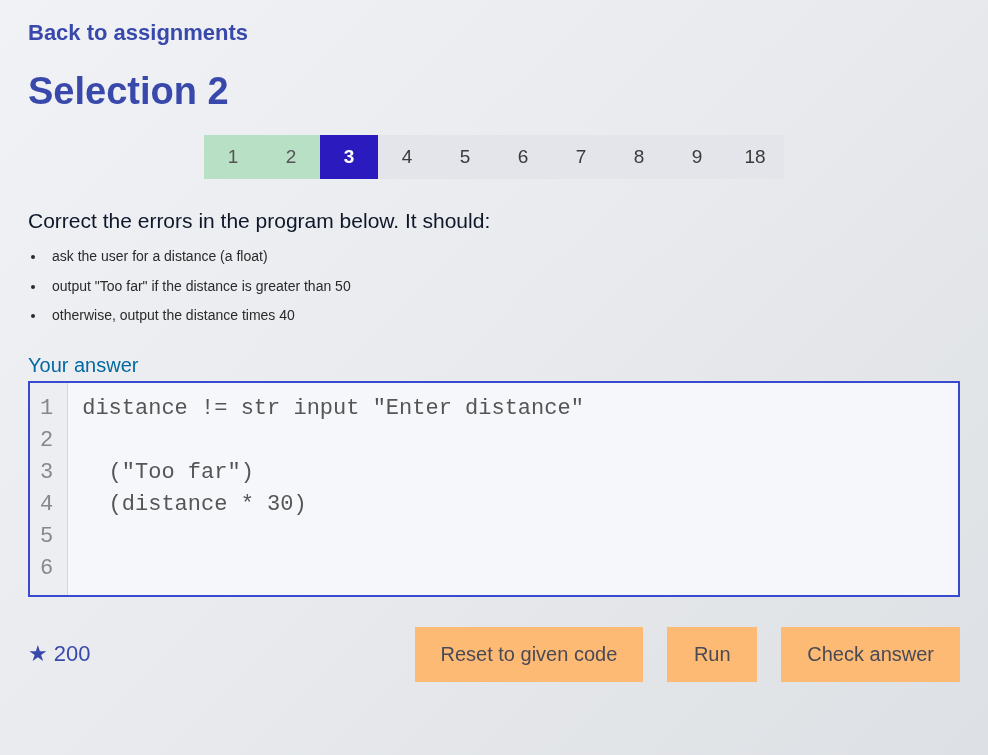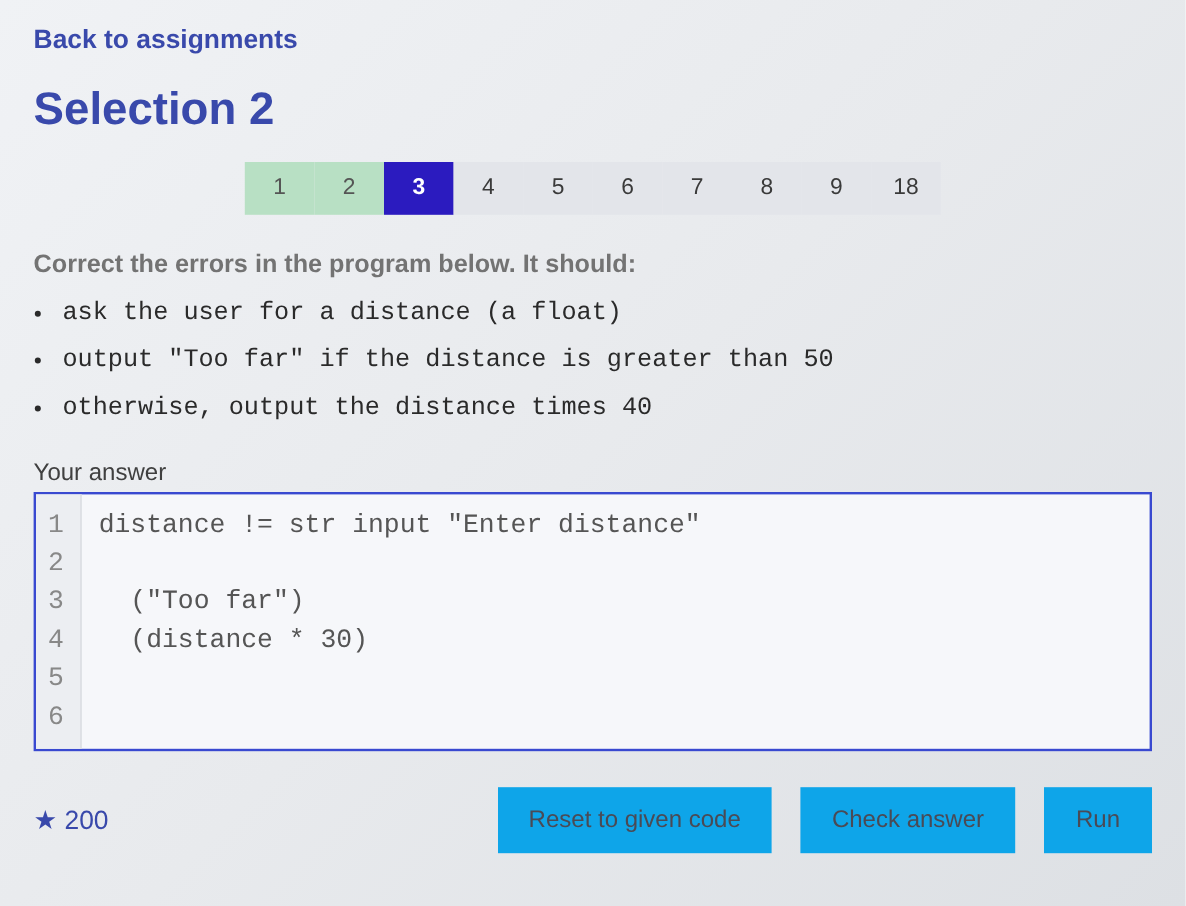--- a/index.html
+++ b/index.html
@@ -51,40 +51,38 @@
       background: #b8e0c4;
       color: #555;
     }
     .qnav-item.active {
       background: #2b1bbf;
       color: #fff;
       font-weight: 700;
     }
     .instructions {
       font-size: 21px;
-      color: #737373;
+      color: #0f172a;
       margin-bottom: 14px;
-      font-weight: bold;
     }
     .instructions-list {
       list-style: disc;
       padding-left: 18px;
       margin-bottom: 28px;
     }
     .instructions-list li {
-      font-size: 21px;
+      font-size: 14px;
       color: #2a2a2a;
       margin-bottom: 10px;
       line-height: 1.4;
       padding-left: 6px;
-      font-family: Liberation Mono, monospace;
     }
     .answer-label {
       font-size: 20px;
-      color: #404040;
+      color: #0369a1;
       margin-bottom: 4px;
     }
     .code-box {
       border: 2px solid #3949d0;
       background: #f6f7fa;
       display: flex;
       font-family: "Courier New", monospace;
       font-size: 22px;
       min-height: 200px;
     }
@@ -123,21 +121,21 @@
       color: #3949ab;
       font-size: 22px;
       font-weight: 500;
       margin-right: auto;
     }
     .star-icon {
       color: #3949ab;
       font-size: 22px;
     }
     .action-btn {
-      background: #0ea5e9;
+      background: #fdba74;
       color: #4a4a55;
       border: none;
       padding: 16px 26px;
       font-size: 20px;
       cursor: pointer;
       font-family: inherit;
       min-width: 90px;
       text-align: center;
     }
   </style>
@@ -187,18 +185,18 @@
       <div>  (distance * 30)</div>
     </div>
 </div>
 
 <div class="bottom-bar">
   <div class="score">
     <span class="star-icon">★</span>
     <span>200</span>
   </div>
   <button class="action-btn">Reset to given code</button>
+  <button class="action-btn">Run</button>
   <button class="action-btn">Check answer</button>
-  <button class="action-btn">Run</button>
 </div>
 
 
 
 
 </body></html>

